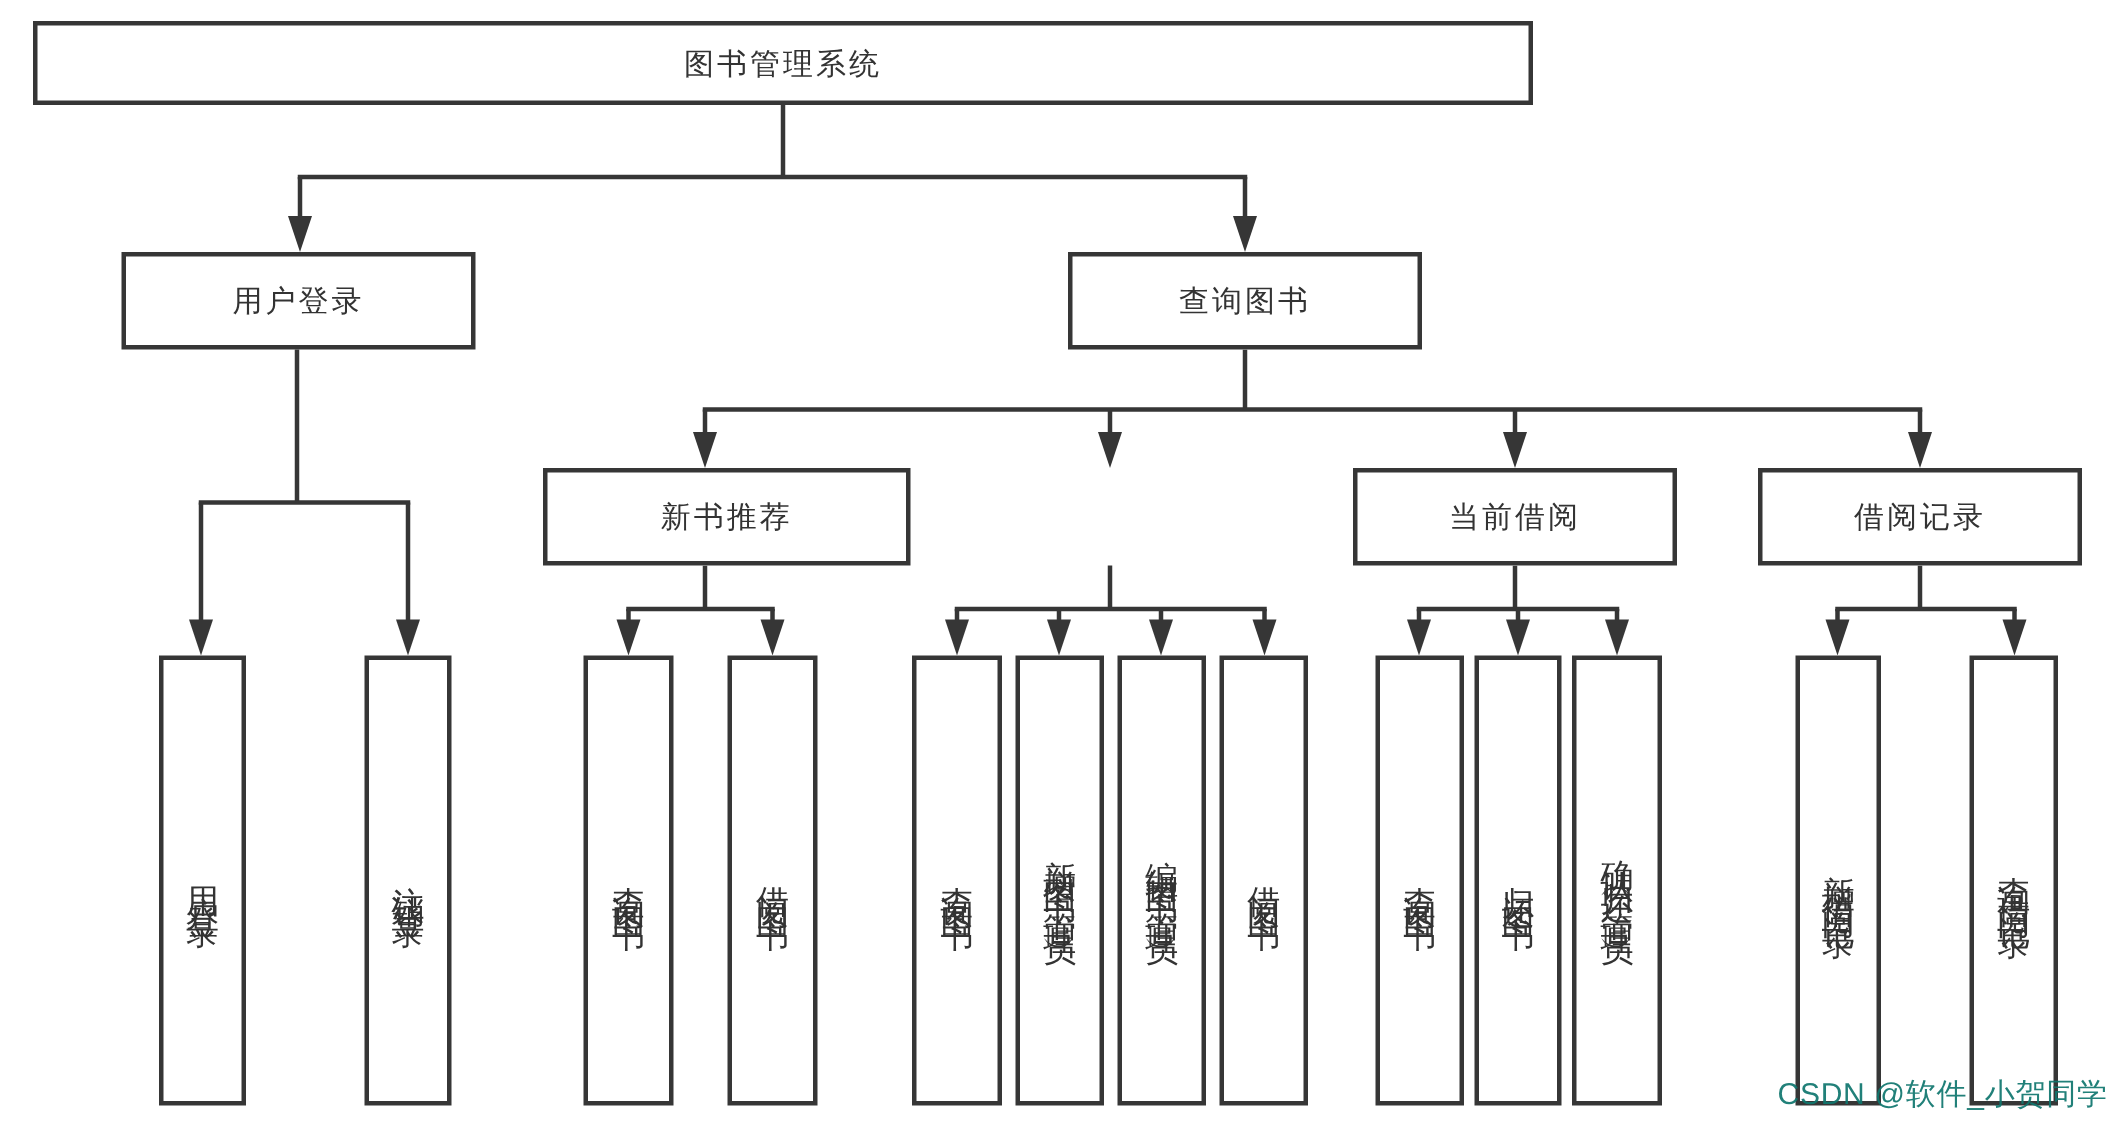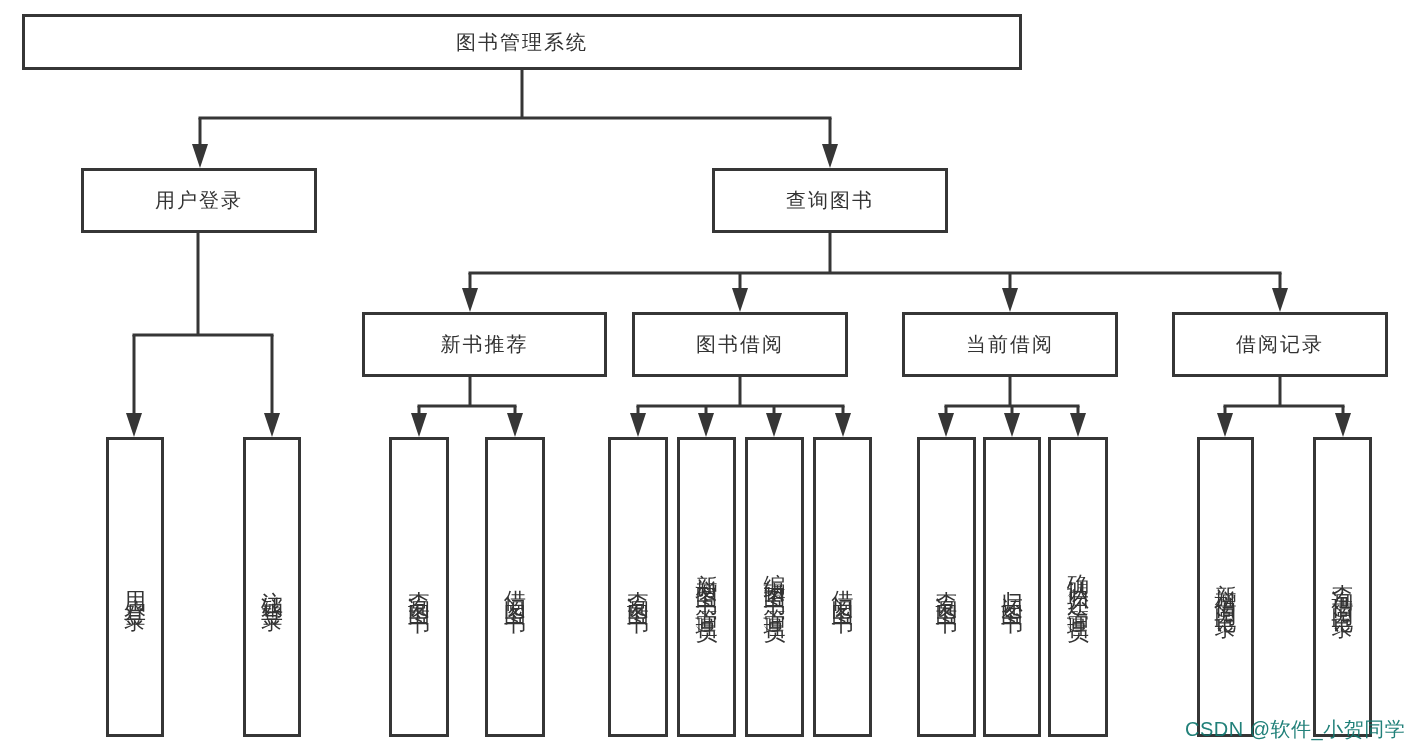--- a/index.html
+++ b/index.html
@@ -110,23 +110,20 @@
   <div class="node" style="left:81px; top:168px; width:236px; height:65px;">
     <span>用户登录</span>
   </div>
   <div class="node" style="left:712px; top:168px; width:236px; height:65px;">
     <span>查询图书</span>
   </div>
 
   <div class="node" style="left:362px; top:312px; width:245px; height:65px;">
     <span>新书推荐</span>
   </div>
-  <div class="node" style="left:632px; top:312px; width:216px; height:65px;">
-    <span>图书借阅</span>
-  </div>
   <div class="node" style="left:902px; top:312px; width:216px; height:65px;align-items:center;">
     <span>当前借阅</span>
   </div>
   <div class="node" style="left:1172px; top:312px; width:216px; height:65px;">
     <span>借阅记录</span>
   </div>
 
   <div class="node leaf" style="left:106px; top:437px; width:58px; height:300px;">用户登录</div>
   <div class="node leaf" style="left:243px; top:437px; width:58px; height:300px;">注销登录</div>
 

